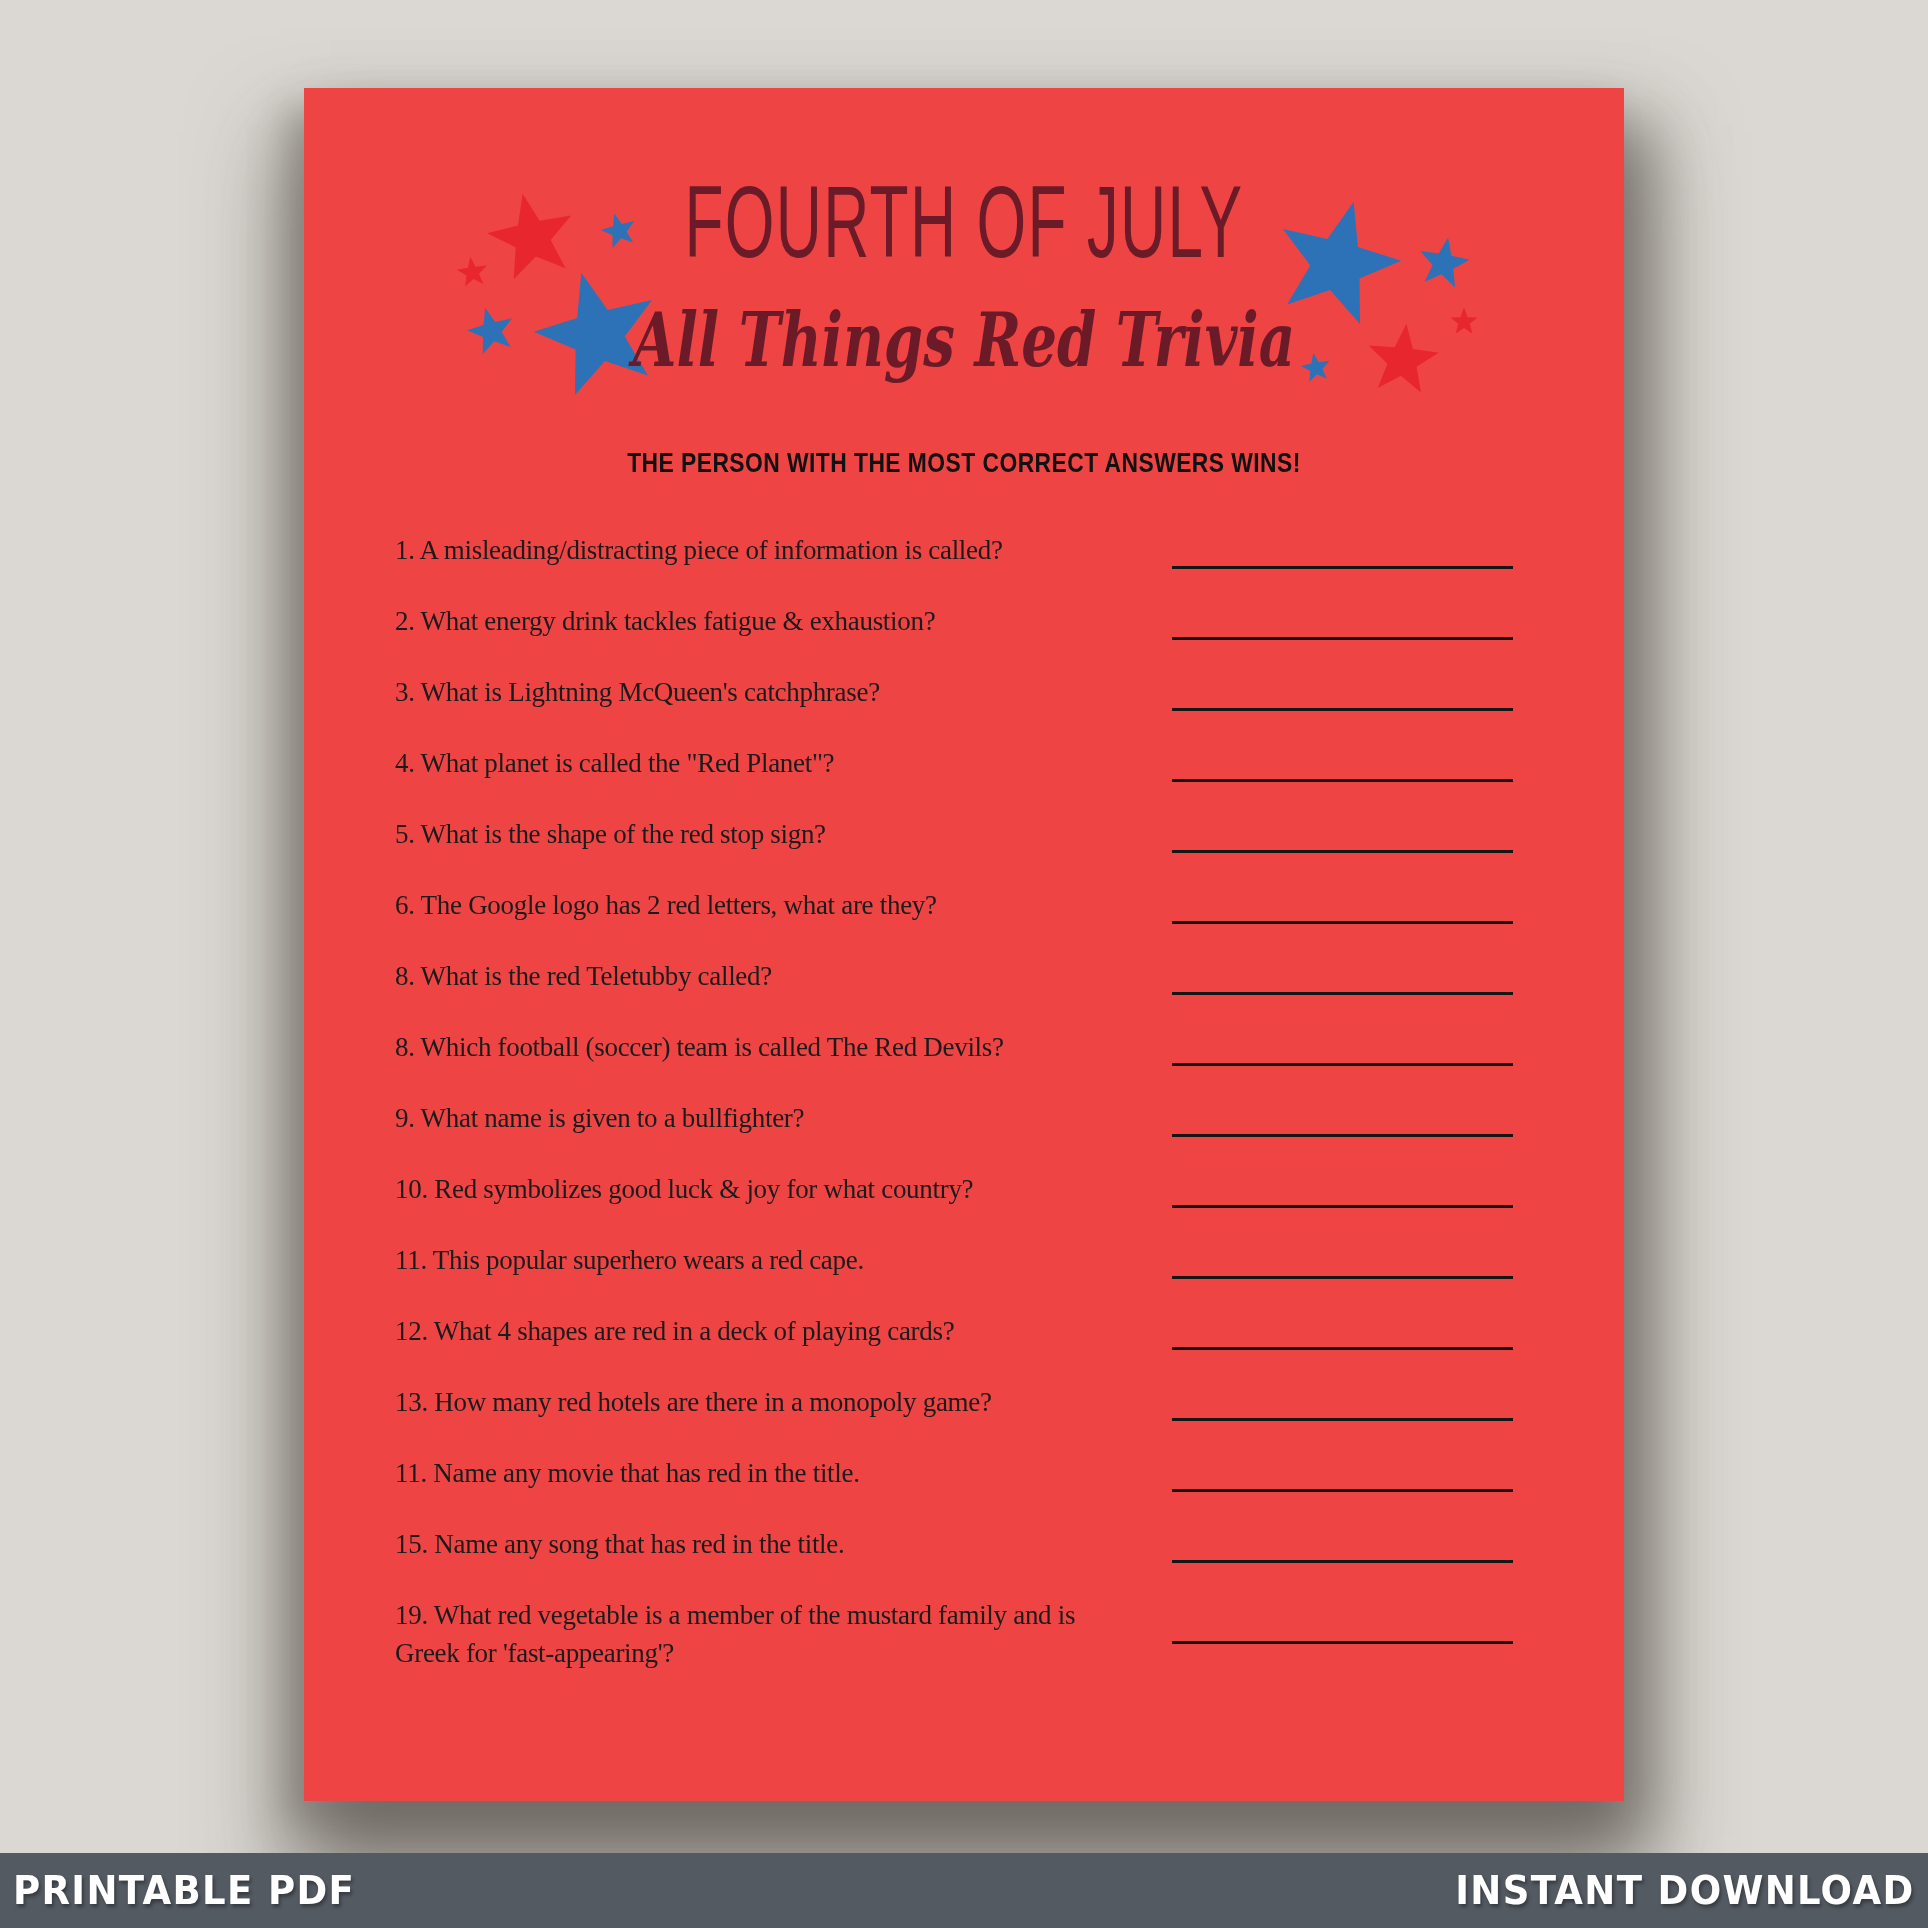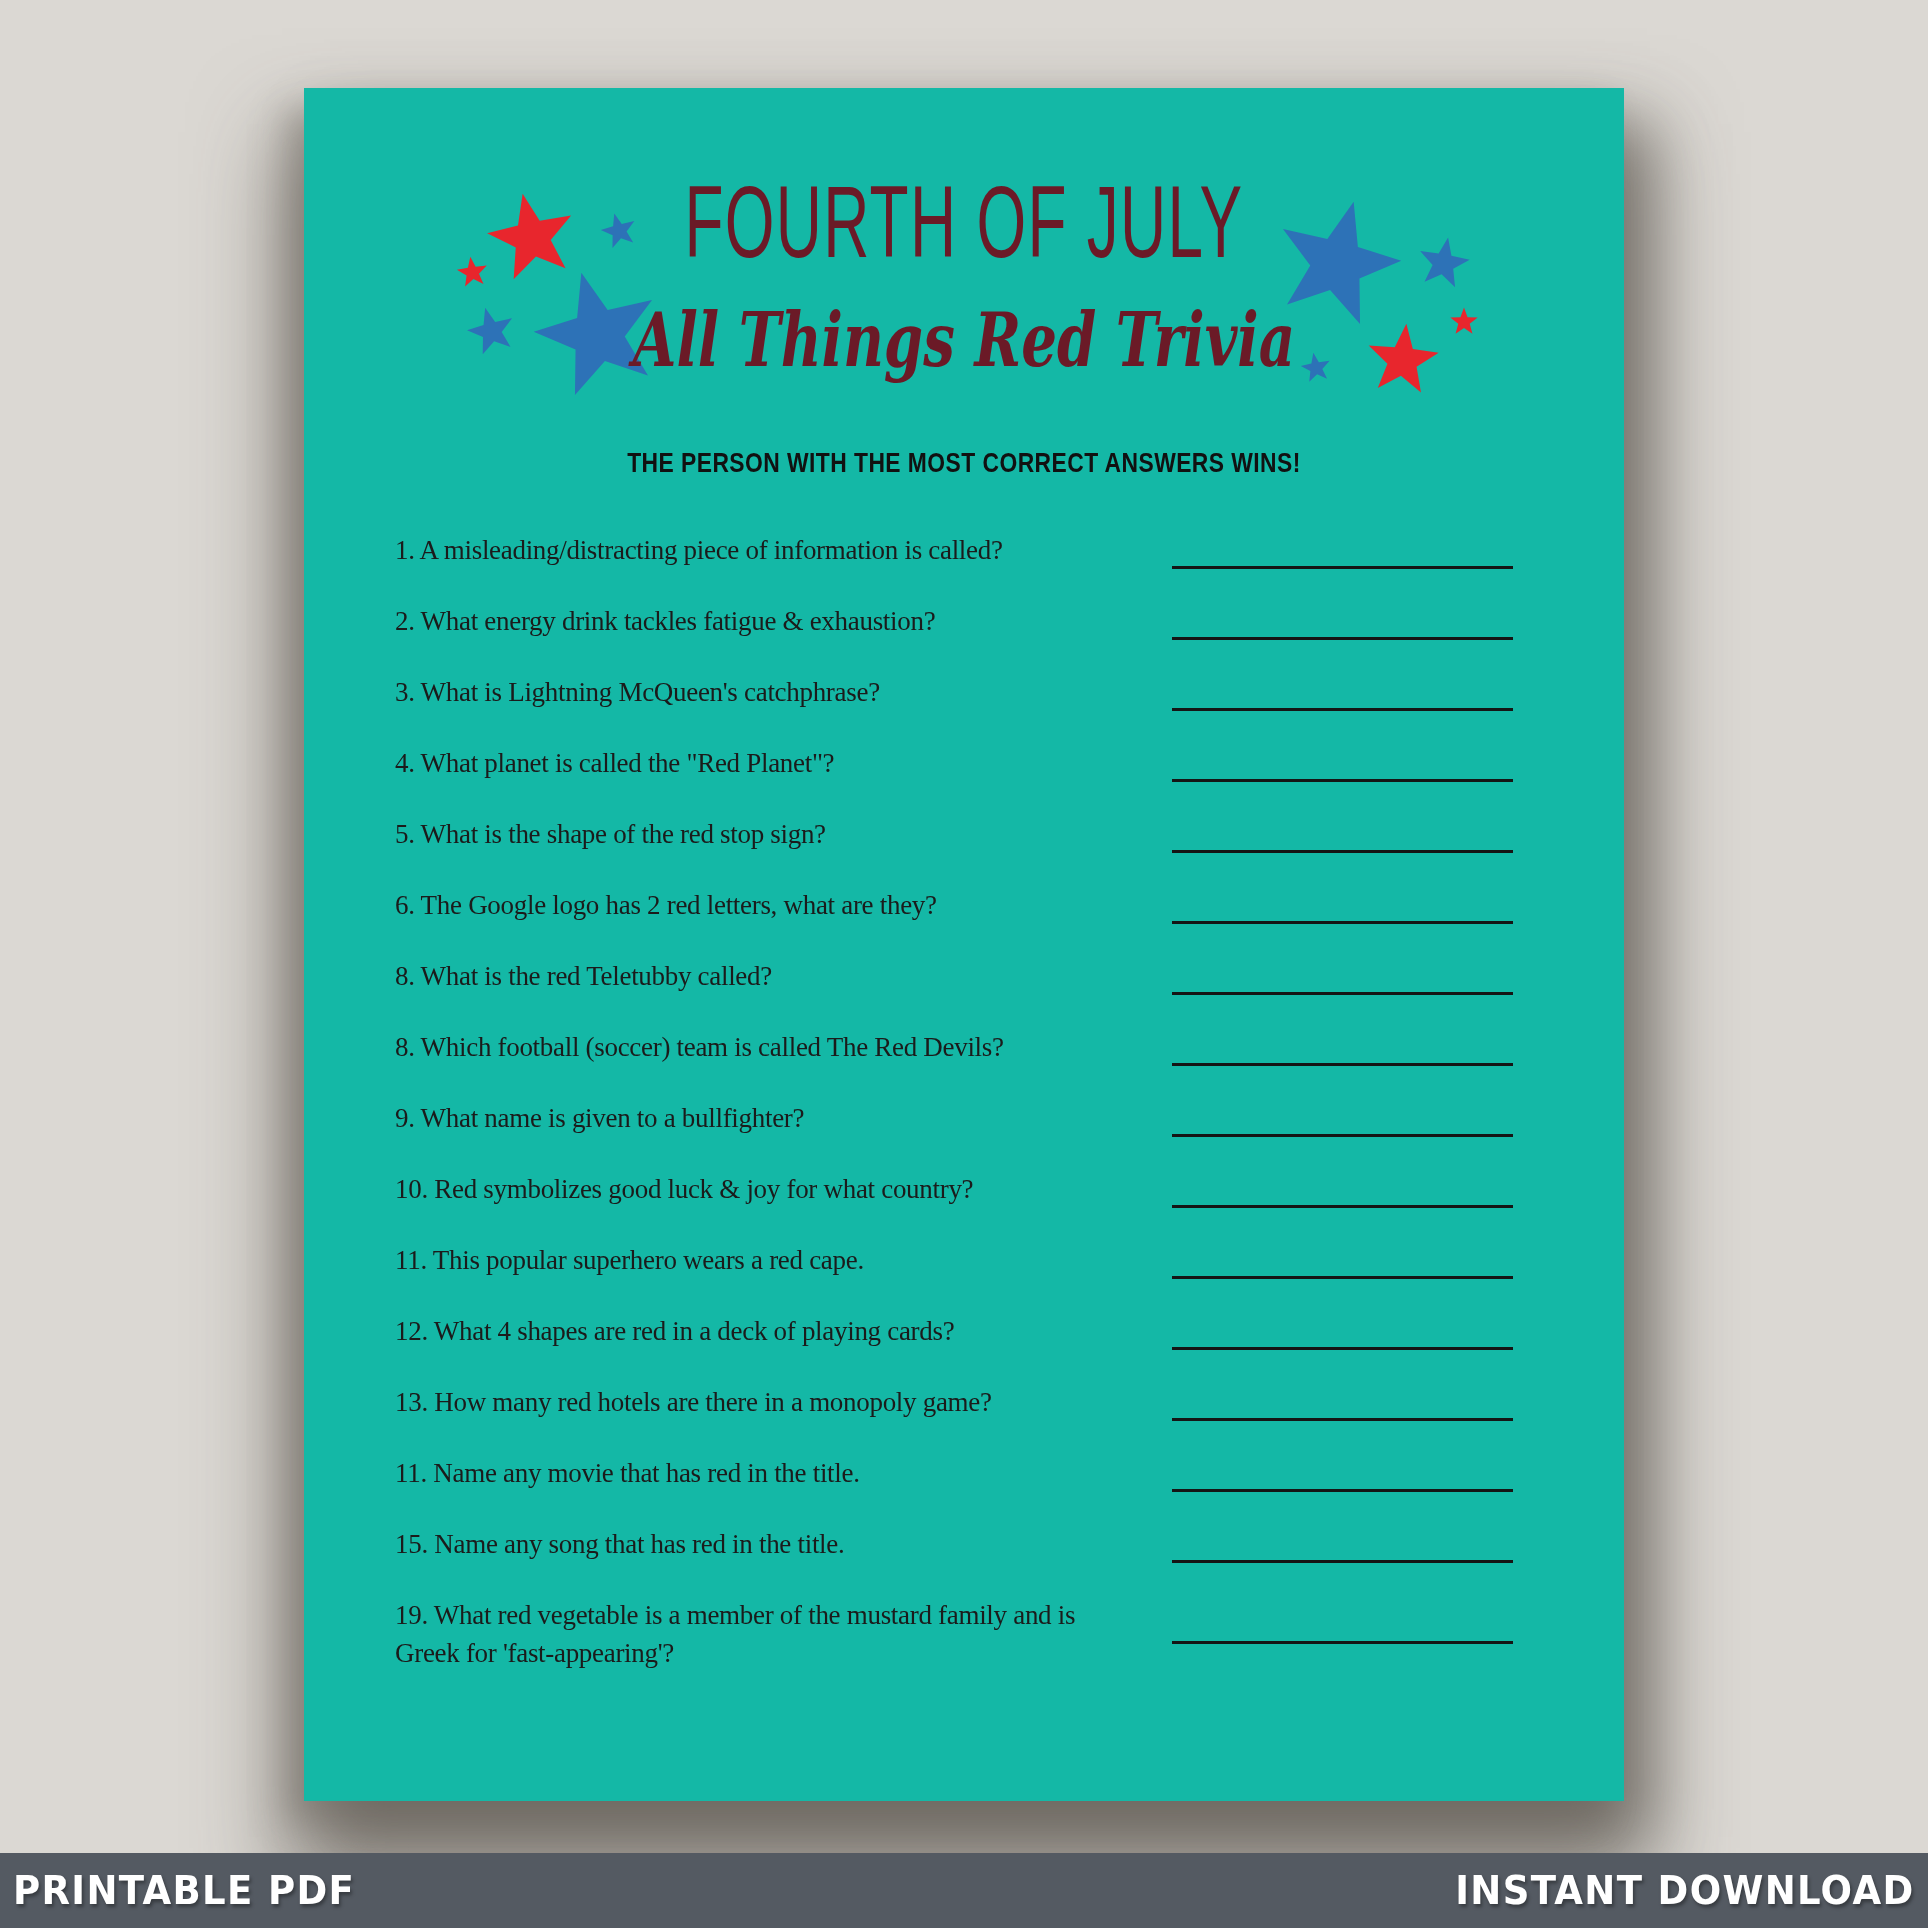--- a/index.html
+++ b/index.html
@@ -10,21 +10,21 @@
     background: #dbd8d3;
     font-family: "Liberation Serif", serif;
   }
   .scene { position: absolute; inset: 0; }
 
   
   .paper {
     position: absolute;
     left: 304px; top: 88px;
     width: 1320px; height: 1713px;
-    background: #14b8a6;
+    background: #ef4444;
     box-shadow:
       -19px 21px 32px rgba(105, 100, 92, 0.38),
       26px 36px 56px rgba(95, 90, 82, 0.55),
       0 66px 85px 23.5px rgba(80, 75, 68, 0.55);
   }
 
   
   .star { position: absolute; display: block; }
   .star polygon { fill: #2d72b7; }
   .star-red polygon { fill: #e8262d; }

